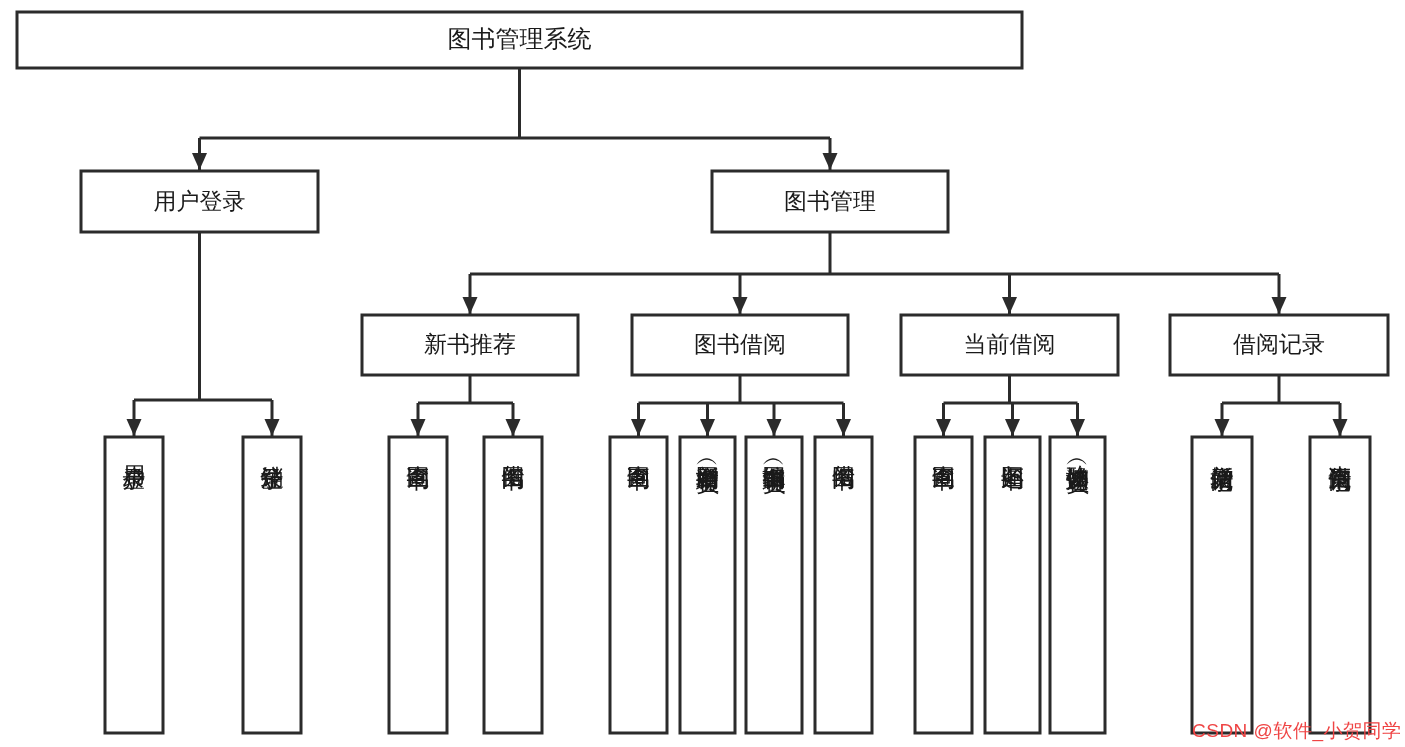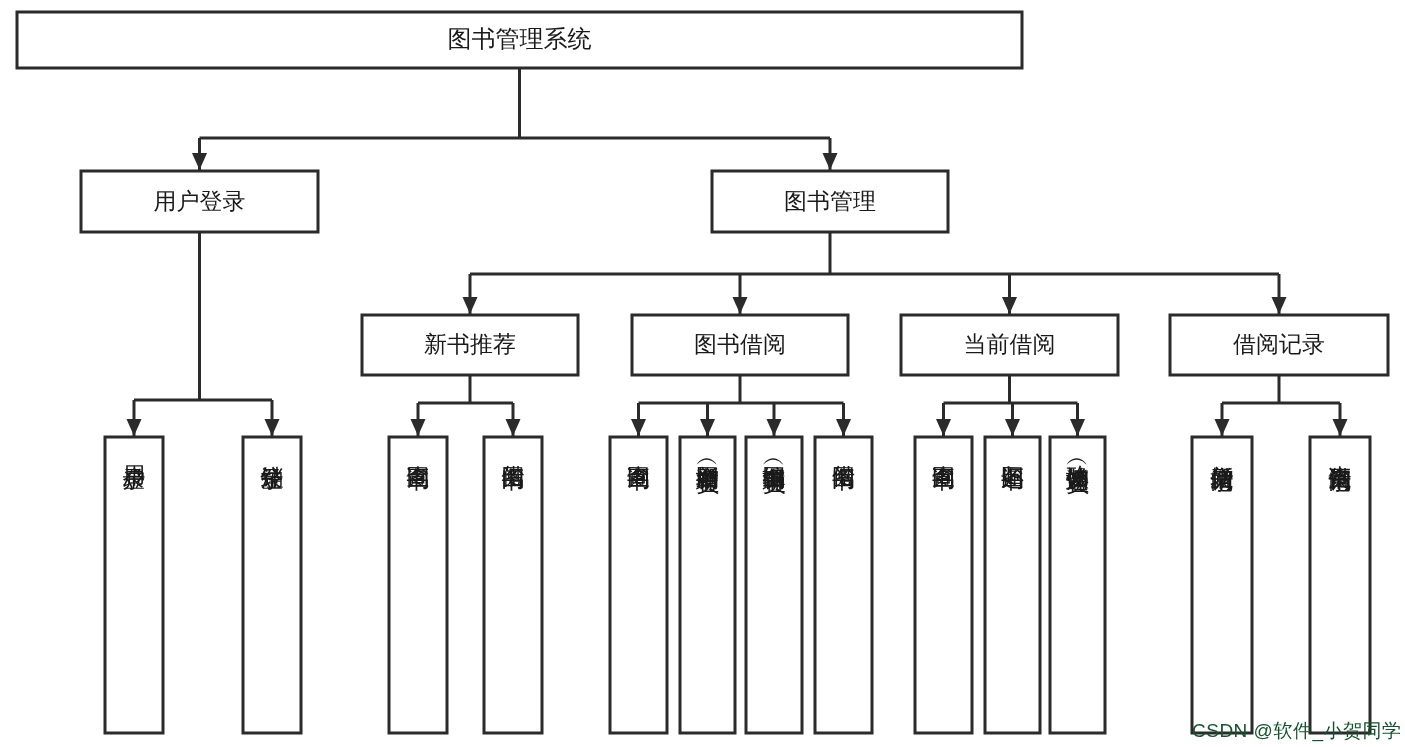--- a/index.html
+++ b/index.html
@@ -77,21 +77,21 @@
     writing-mode: vertical-rl;
     text-orientation: upright;
     letter-spacing: 1px;
     white-space: nowrap;
     text-align: left;
   }
   .watermark {
     position: absolute;
     font-family: "Liberation Sans", "DejaVu Sans", sans-serif;
     font-size: 19px;
-    color: #14532d;
+    color: #ef4444;
     letter-spacing: 0.5px;
     white-space: nowrap;
     pointer-events: none;
   }
 </style>
 </head>
 <body>
 
 <div id="diagram-root">
 

